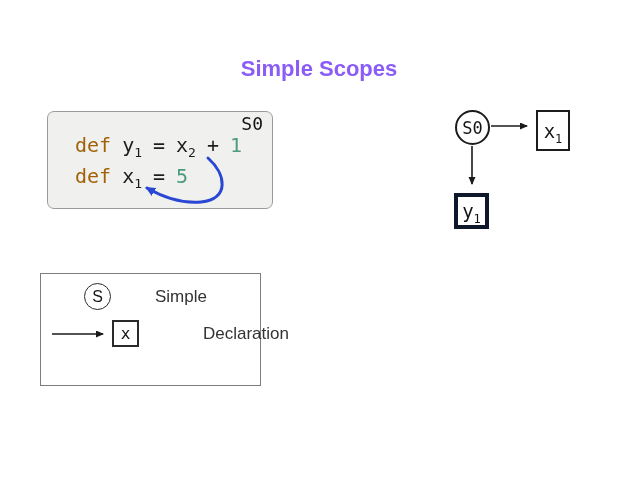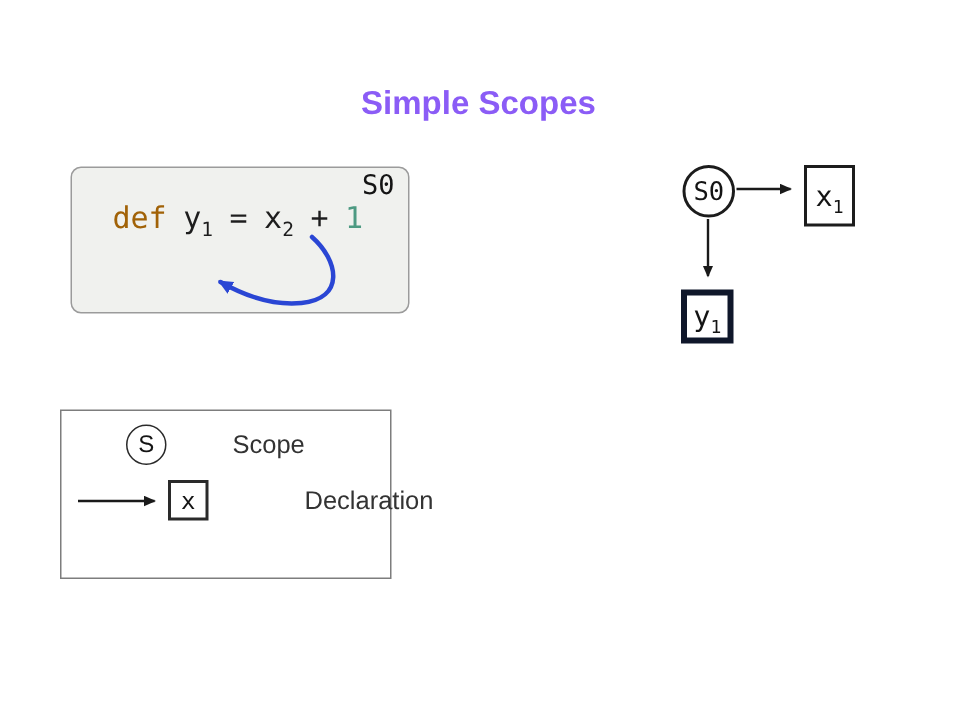--- a/index.html
+++ b/index.html
@@ -113,38 +113,41 @@
 
 <div id="slide-title">Simple Scopes</div>
 
 <div id="code-box">
   <div id="code-scope-label">S0</div>
 
   <div id="code-line-1" class="code-line">
     <span class="tok kw">def</span><span class="tok"><span>y</span><sub>1</sub></span><span class="tok">=</span><span class="tok"><span>x</span><sub>2</sub></span><span class="tok">+</span><span class="tok num">1</span>
   </div>
 
+  <div id="code-line-2" class="code-line">
+    <span class="tok kw">def</span><span class="tok"><span>x</span><sub>1</sub></span><span class="tok">=</span><span class="tok num">5</span>
+  </div>
 </div>
 
 <div id="graph-scope-node" class="node">
   <span>S0</span>
 </div>
 <div id="graph-x-node" class="node">
   <span><span>x</span><sub>1</sub></span>
 </div>
 <div id="graph-y-node" class="node">
   <span><span>y</span><sub>1</sub></span>
 </div>
 
 <div id="legend-box">
 </div>
 <div id="legend-scope-symbol" class="node">
   <span>S</span>
 </div>
-<div id="legend-scope-label" class="legend-label">Scope</div>
+<div id="legend-scope-label" class="legend-label">Simple</div>
 <div id="legend-decl-symbol" class="node">
   <span>x</span>
 </div>
 <div id="legend-decl-label" class="legend-label">Declaration</div>
 
 <svg id="arrow-overlay" viewBox="0 0 638 479" xmlns="http://www.w3.org/2000/svg">
   <defs>
     <marker id="ah-black" markerUnits="userSpaceOnUse" markerWidth="9" markerHeight="8" refX="7" refY="3.5" orient="auto">
       <path d="M0,0 L8,3.5 L0,7 Z" fill="#1a1a1a"></path>
     </marker>

